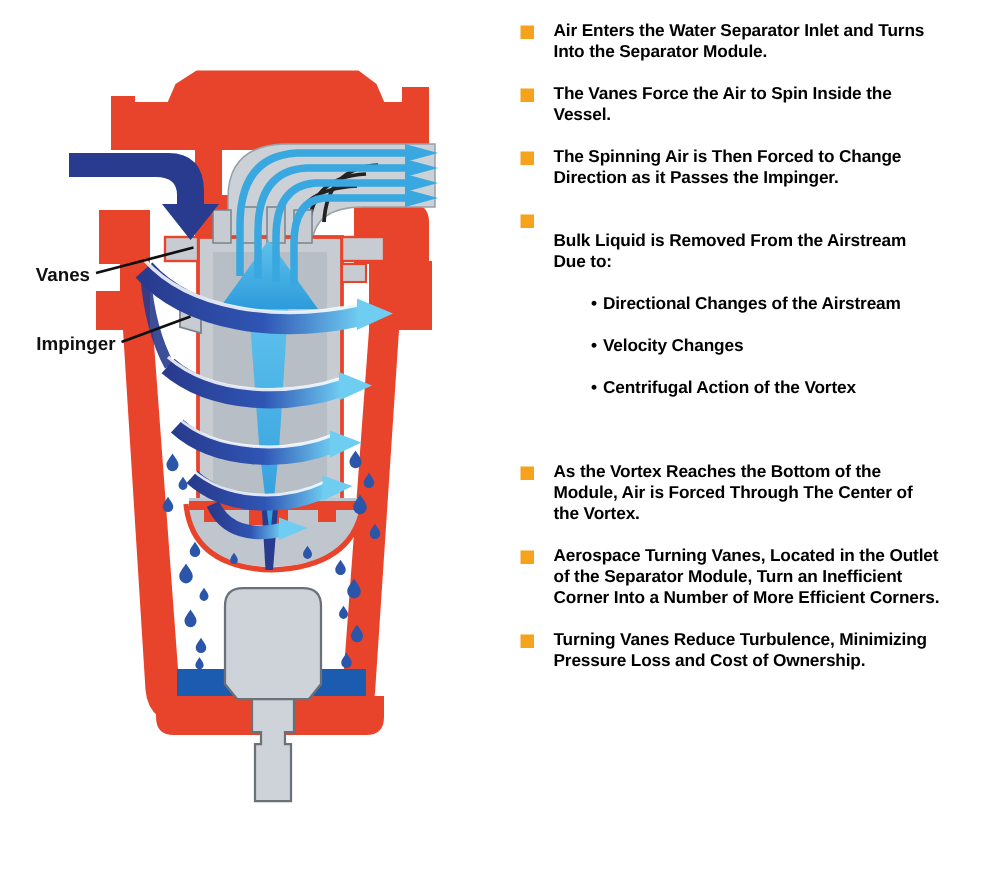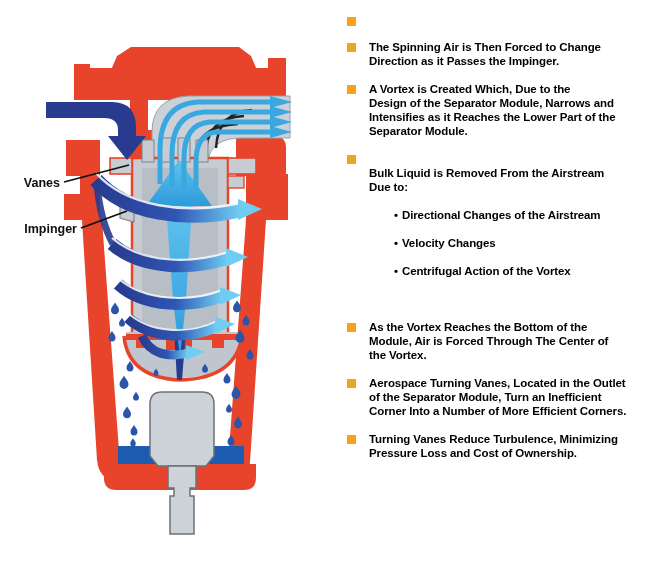--- a/index.html
+++ b/index.html
@@ -161,39 +161,39 @@
         <line x1="64" y1="182" x2="129" y2="165" stroke="#101010" stroke-width="1.8"></line>
         <text class="lbl" x="60" y="187" text-anchor="end">Vanes</text>
         <line x1="81" y1="228" x2="127" y2="211" stroke="#101010" stroke-width="1.8"></line>
         <text class="lbl" x="77" y="233" text-anchor="end">Impinger</text>
       </g>
     </svg>
   </div>
 
   <div class="content">
 
-
-
-    <div class="bullet">
-      <span class="sq"></span>
+    <div class="bullet">
+      <span class="sq"></span>
+      <span class="bt">Air Enters the Water Separator Inlet and Turns
+Into the Separator Module.</span>
+    </div>
+
+
+    <div class="bullet">
+      <span class="sq"></span>
+      <span class="bt">The Vanes Force the Air to Spin Inside the
+Vessel.</span>
     </div>
 
     <div class="bullet">
       <span class="sq"></span>
       <span class="bt">The Spinning Air is Then Forced to Change
 Direction as it Passes the Impinger.</span>
     </div>
 
-    <div class="bullet">
-      <span class="sq"></span>
-      <span class="bt">A Vortex is Created Which, Due to the
-Design of the Separator Module, Narrows and
-Intensifies as it Reaches the Lower Part of the
-Separator Module.</span>
-    </div>
 
     <div class="bullet">
       <span class="sq"></span>
       <span class="bt">
         <span>Bulk Liquid is Removed From the Airstream
 Due to:</span>
         <span class="sublist" style="display:block;">
           <span class="sub"><span class="subdot"></span><span>Directional Changes of the Airstream</span></span>
           <span class="sub"><span class="subdot"></span><span>Velocity Changes</span></span>
           <span class="sub"><span class="subdot"></span><span>Centrifugal Action of the Vortex</span></span>

